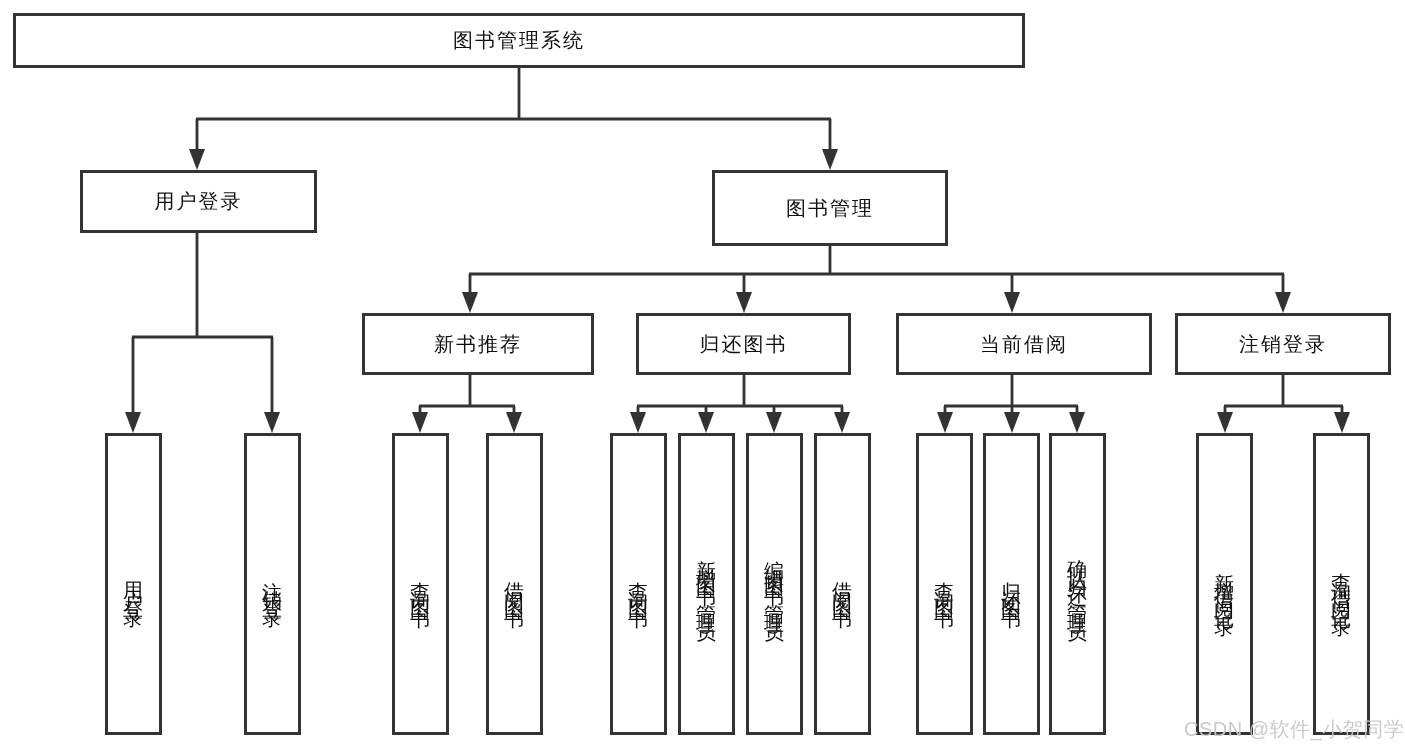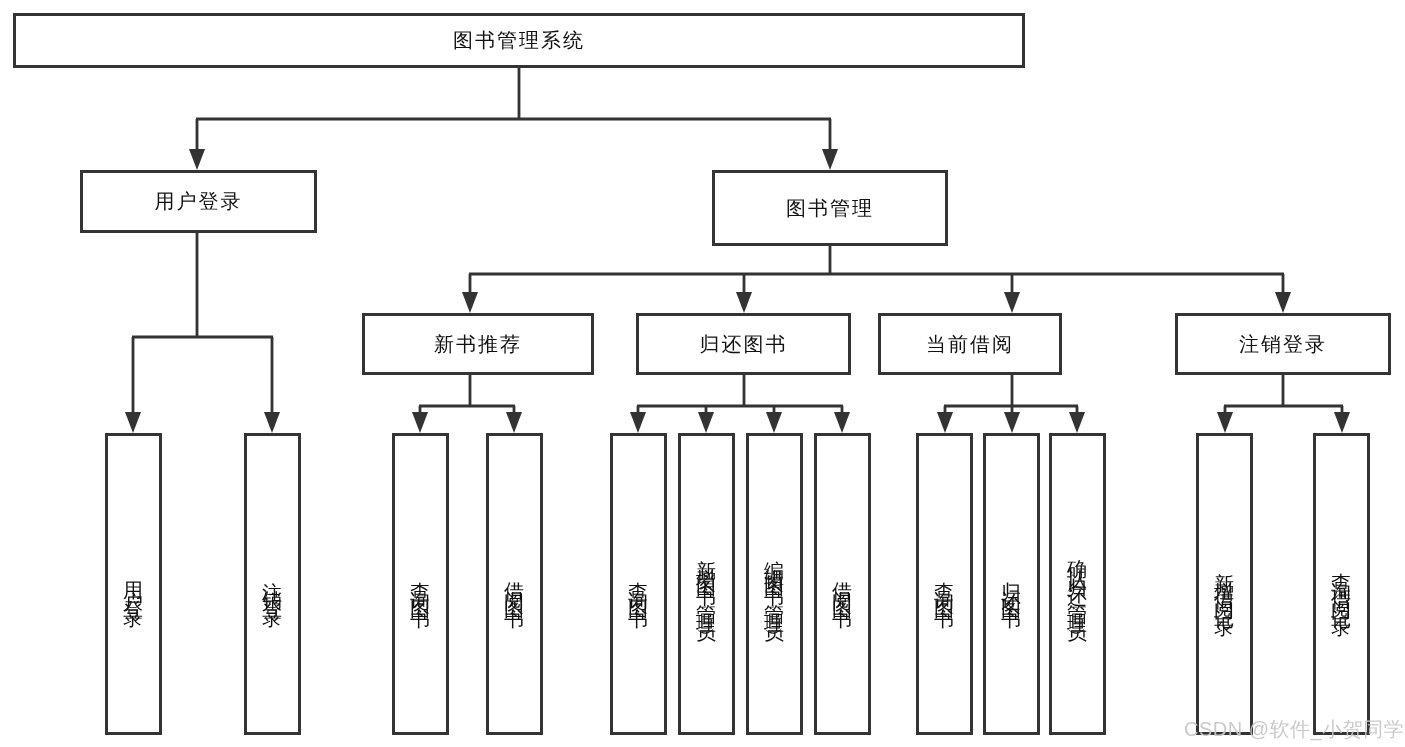--- a/index.html
+++ b/index.html
@@ -79,21 +79,21 @@
     </g>
   </svg>
 
   <div class="box" style="left:13px;top:13px;width:1012px;height:55px">图书管理系统</div>
 
   <div class="box" style="left:80px;top:170px;width:237px;height:63px">用户登录</div>
   <div class="box" style="left:712px;top:170px;width:236px;height:76px">图书管理</div>
 
   <div class="box" style="left:362px;top:313px;width:232px;height:62px">新书推荐</div>
   <div class="box" style="left:636px;top:313px;width:215px;height:62px">归还图书</div>
-  <div class="box" style="left:878px;top:313px;width:184px;height:62px">当前借阅</div>
+  <div class="box" style="left:896px;top:313px;width:256px;height:62px">当前借阅</div>
   <div class="box" style="left:1175px;top:313px;width:216px;height:62px">注销登录</div>
 
   <div class="vbox" style="left:105px">用户登录</div>
   <div class="vbox" style="left:244px">注销登录</div>
 
   <div class="vbox" style="left:392px">查询图书</div>
   <div class="vbox" style="left:486px">借阅图书</div>
 
   <div class="vbox" style="left:610px">查询图书</div>
   <div class="vbox" style="left:678px">新增图书（管理员）</div>

